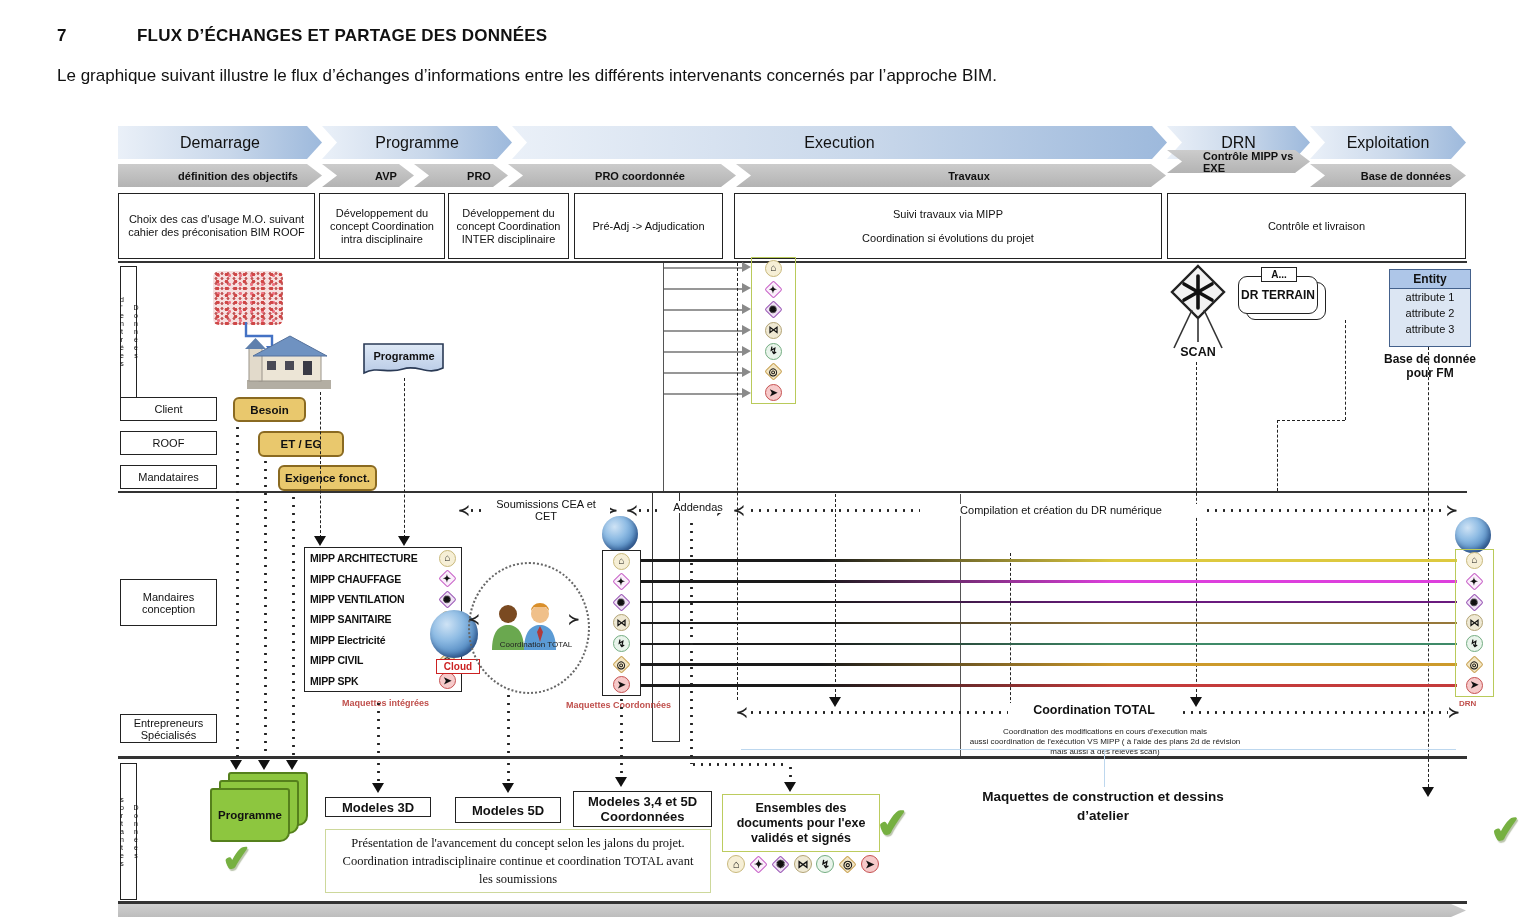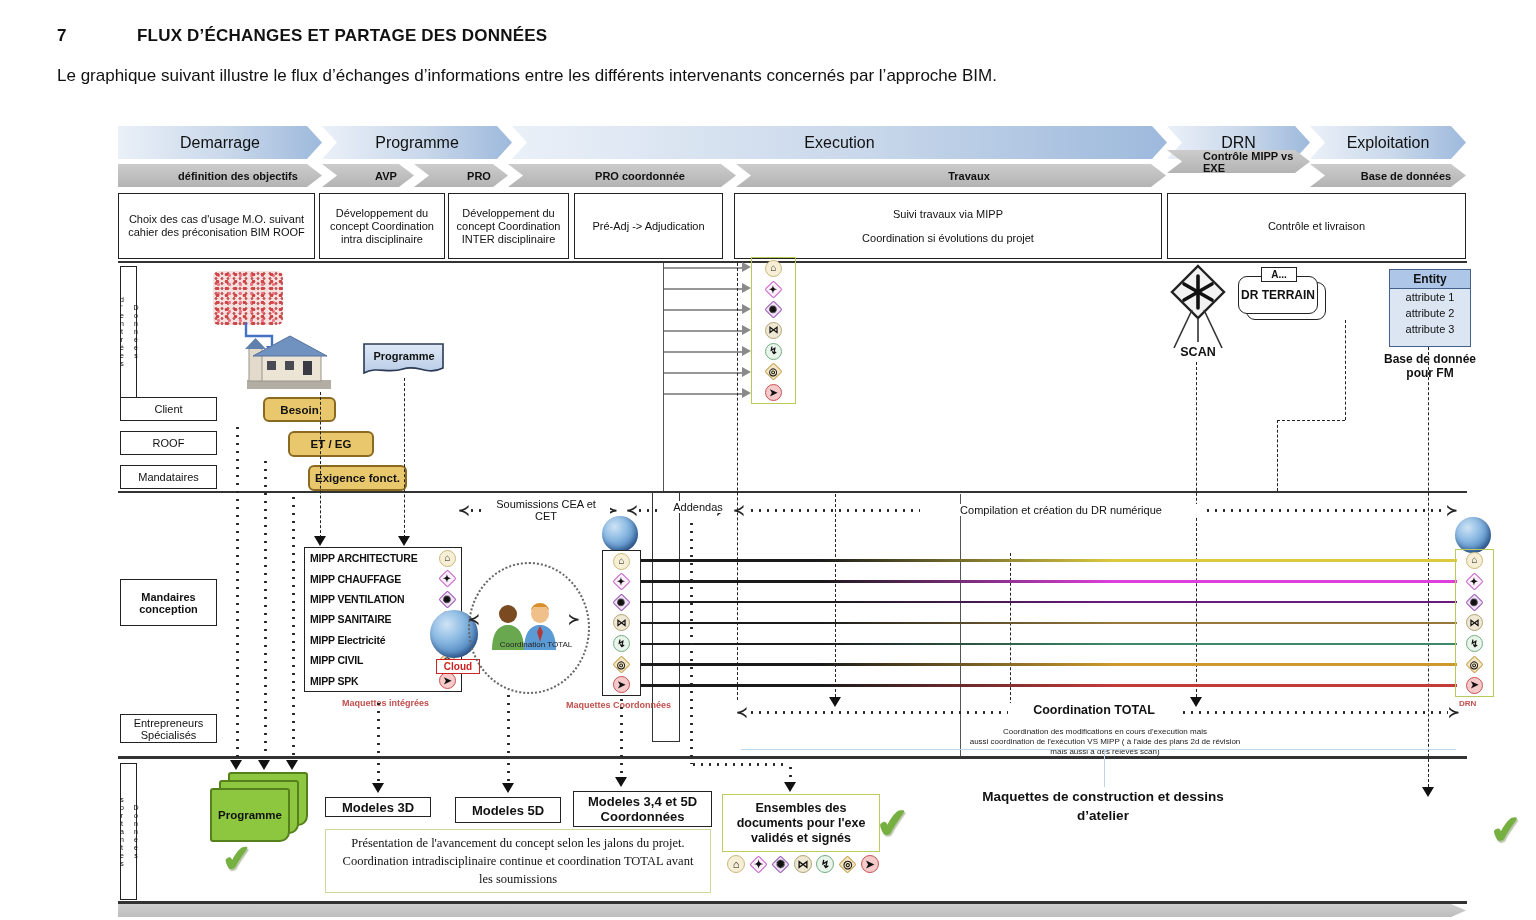--- a/index.html
+++ b/index.html
@@ -40,21 +40,21 @@
             border-right:6px solid transparent;border-top:10px solid #111;}
   .ahead{position:absolute;font-size:14px;font-weight:bold;color:#222;line-height:14px;}
 
   
   .lane{position:absolute;border:1.3px solid #222;background:#fff;display:flex;align-items:center;
         justify-content:center;text-align:center;font-size:11px;line-height:12px;box-sizing:border-box;}
   .lane.vert{writing-mode:vertical-rl;text-orientation:upright;font-size:7px;letter-spacing:1px;line-height:14px;}
 
   
   .ybox{position:absolute;background:#e9c86d;border:2px solid #8a6a21;border-radius:6px;display:flex;
-        align-items:center;justify-content:center;font-size:11.5px;font-weight:bold;box-sizing:border-box;margin-left:30px;}
+        align-items:center;justify-content:center;font-size:11.5px;font-weight:bold;box-sizing:border-box;}
 
   
   .entity{position:absolute;border:1.6px solid #44618c;background:#dce6f3;box-sizing:border-box;}
   .entity .ehead{background:#aec6e8;border-bottom:1.4px solid #44618c;font-weight:bold;font-size:12px;
                  text-align:center;padding:2px 0;}
   .entity .erow{font-size:11px;line-height:16px;text-align:center;}
   .rbox{position:absolute;border:1.8px solid #222;border-radius:9px;background:#fff;box-sizing:border-box;}
 
   
   .icon-col{position:absolute;display:flex;flex-direction:column;align-items:center;
@@ -141,21 +141,21 @@
 
   <div class="hline" style="left:118px;top:261px;width:1349px;height:2.2px;"></div>
   <div class="hline" style="left:118px;top:491px;width:1349px;height:1.6px;"></div>
   <div class="hline" style="left:118px;top:756px;width:1349px;height:2.6px;"></div>
   <div class="hline" style="left:118px;top:901px;width:1349px;height:2.6px;"></div>
 
   <div class="lane vert" style="left:120px;top:266px;width:17px;height:132px;">Données d'entrées</div>
   <div class="lane" style="left:120px;top:397px;width:97px;height:24px;">Client</div>
   <div class="lane" style="left:120px;top:431px;width:97px;height:24px;">ROOF</div>
   <div class="lane" style="left:120px;top:465px;width:97px;height:24px;">Mandataires</div>
-  <div class="lane" style="left:120px;top:579px;width:97px;height:47px;font-weight:bold;">Mandaires conception</div>
+  <div class="lane" style="left:120px;top:579px;width:97px;height:47px;">Mandaires conception</div>
   <div class="lane" style="left:120px;top:714px;width:97px;height:29px;">Entrepreneurs Spécialisés</div>
   <div class="lane vert" style="left:120px;top:763px;width:17px;height:137px;">Données sortantes</div>
 
   <div class="abs" style="left:213px;top:271px;width:70px;height:54px;border-radius:6px;
               background-color:#f6dcdc;
               background-image:radial-gradient(#c33 1.6px,transparent 2.2px),radial-gradient(#e67 1.4px,transparent 2px),radial-gradient(#b44 1.2px,transparent 1.8px);
               background-size:9px 7px,11px 9px,6px 5px;opacity:.9;"></div>
 
   <svg class="abs" style="left:238px;top:320px;" width="50" height="40">
     <polyline points="8,2 8,16 34,16 34,26" fill="none" stroke="#4472c4" stroke-width="2.4"></polyline>

